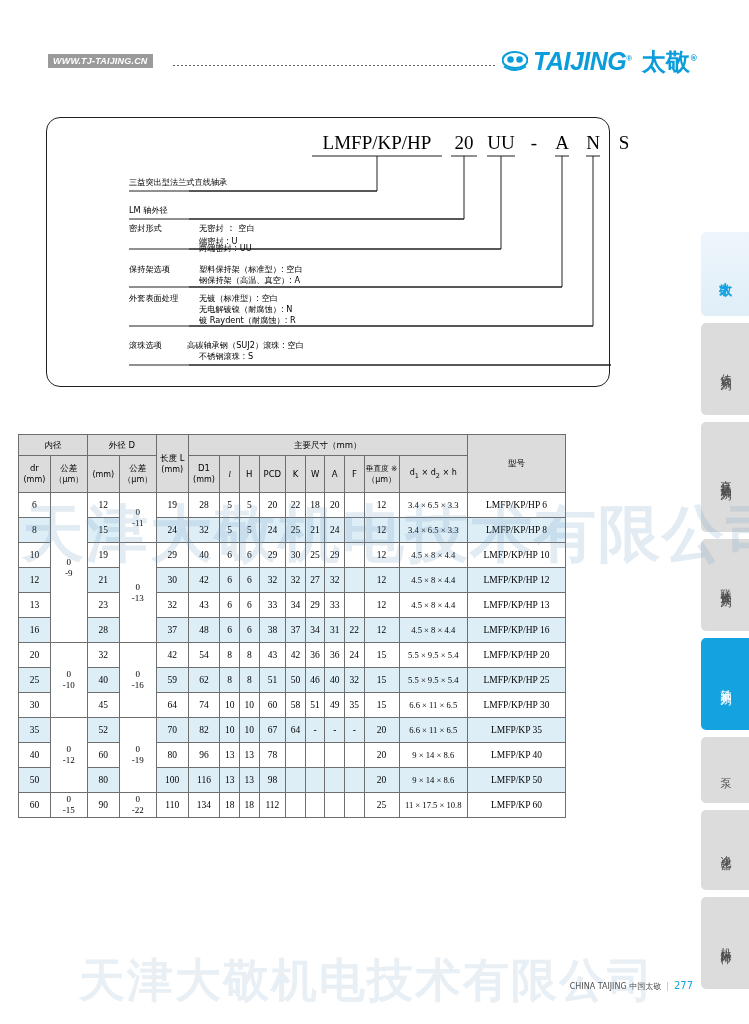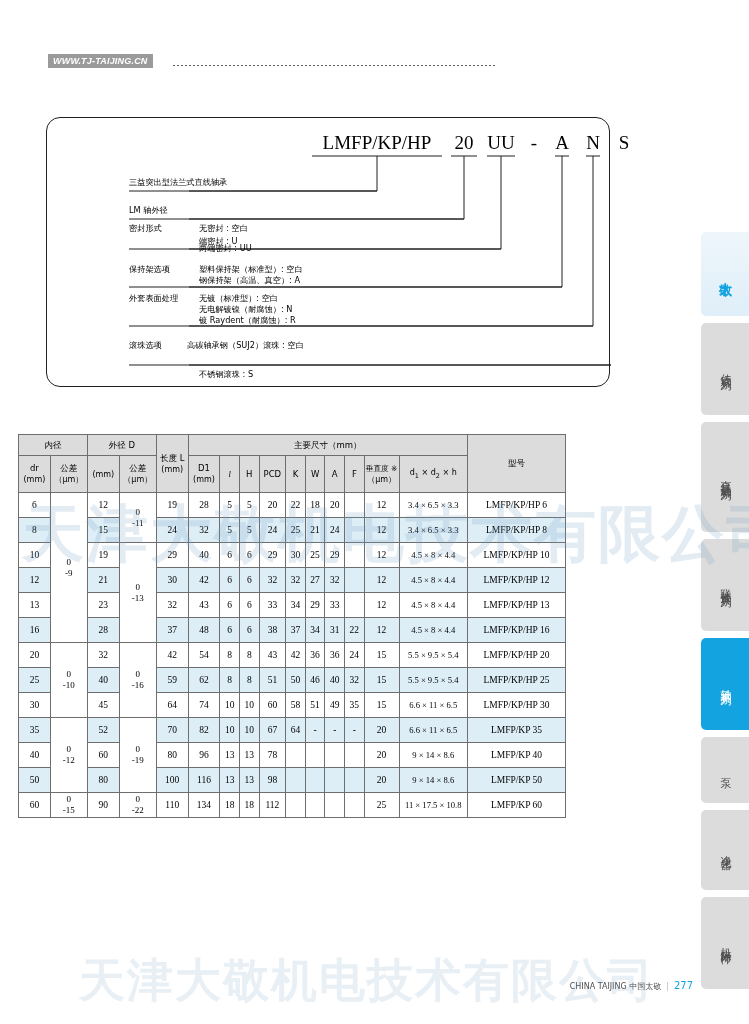--- a/index.html
+++ b/index.html
@@ -164,20 +164,30 @@
   }
   .footer .pipe { color: #b9b9b9; margin: 0 5px; }
   .footer .pg { color: #13a3e0; font-size: 10px; }
 </style>
 </head>
 <body>
 
 <div class="header">
   <div class="url-tag">WWW.TJ-TAIJING.CN</div>
   <div class="dots"></div>
+  <div class="logo-wrap">
+    <svg class="logo-mark" viewBox="0 0 52 44">
+      <ellipse cx="26" cy="20" rx="25" ry="16" fill="none" stroke="#0a9ddb" stroke-width="4"></ellipse>
+      <circle cx="17" cy="19" r="6.5" fill="#0a9ddb"></circle>
+      <circle cx="35" cy="19" r="6.5" fill="#0a9ddb"></circle>
+      <path d="M4 33 Q26 47 48 33" fill="none" stroke="#0a9ddb" stroke-width="4"></path>
+    </svg>
+    <div class="logo-word"><span>TAIJING</span><span class="reg">®</span></div>
+    <div class="logo-cn"><span>太敬</span><span class="reg">®</span></div>
+  </div>
 </div>
 
 <div class="watermark">天津大敬机电技术有限公司</div>
 <div class="watermark2">天津大敬机电技术有限公司</div>
 
 <div class="pn-panel">
   <svg class="pn-svg">
     <g stroke="#231f20" stroke-width="1" fill="none">
 
       <line x1="265" y1="38" x2="395" y2="38"></line>
@@ -209,36 +219,36 @@
   <div class="pn-seg" style="left:479px;width:16px;">-</div>
   <div class="pn-seg" style="left:507px;width:16px;">A</div>
   <div class="pn-seg" style="left:538px;width:16px;">N</div>
   <div class="pn-seg" style="left:569px;width:16px;">S</div>
 
   <div class="legend-title" style="left:82px; top:59px;">三益突出型法兰式直线轴承</div>
 
   <div class="legend-title" style="left:82px; top:87px;">LM 轴外径</div>
 
   <div class="legend-title" style="left:82px; top:105px;">密封形式</div>
-  <div class="legend-vals" style="left:152px; top:105px;">无密封 : 空白</div>
+  <div class="legend-vals" style="left:152px; top:105px;font-family:Liberation Mono, monospace;">无密封 : 空白</div>
   <div class="legend-vals" style="left:152px; top:118px;">端密封 : U</div>
   <div class="legend-vals" style="left:152px; top:125px;">两端密封 : UU</div>
 
   <div class="legend-title" style="left:82px; top:146px;">保持架选项</div>
   <div class="legend-vals" style="left:152px; top:146px;text-align:right;">塑料保持架（标准型）: 空白</div>
   <div class="legend-vals" style="left:152px; top:157px;">钢保持架（高温、真空）: A</div>
 
   <div class="legend-title" style="left:82px; top:175px;">外套表面处理</div>
   <div class="legend-vals" style="left:152px; top:175px;">无镀（标准型）: 空白</div>
   <div class="legend-vals" style="left:152px; top:186px;">无电解镀镍（耐腐蚀）: N</div>
   <div class="legend-vals" style="left:152px; top:197px;">镀 Raydent（耐腐蚀）: R</div>
 
   <div class="legend-title" style="left:82px; top:222px;">滚珠选项</div>
   <div class="legend-vals" style="left:140px; top:222px;">高碳轴承钢（SUJ2）滚珠 : 空白</div>
-  <div class="legend-vals" style="left:152px; top:251px;">不锈钢滚珠 : S</div>
+  <div class="legend-vals" style="left:152px; top:233px;">不锈钢滚珠 : S</div>
 </div>
 
 <div class="tbl-wrap">
   <table class="spec">
     <thead>
       <tr class="h1">
         <th colspan="2">内径</th>
         <th colspan="2">外径 D</th>
         <th rowspan="2" style="width:38px">
           <span>长度 L</span><br><span class="hdr-small">(mm)</span>

